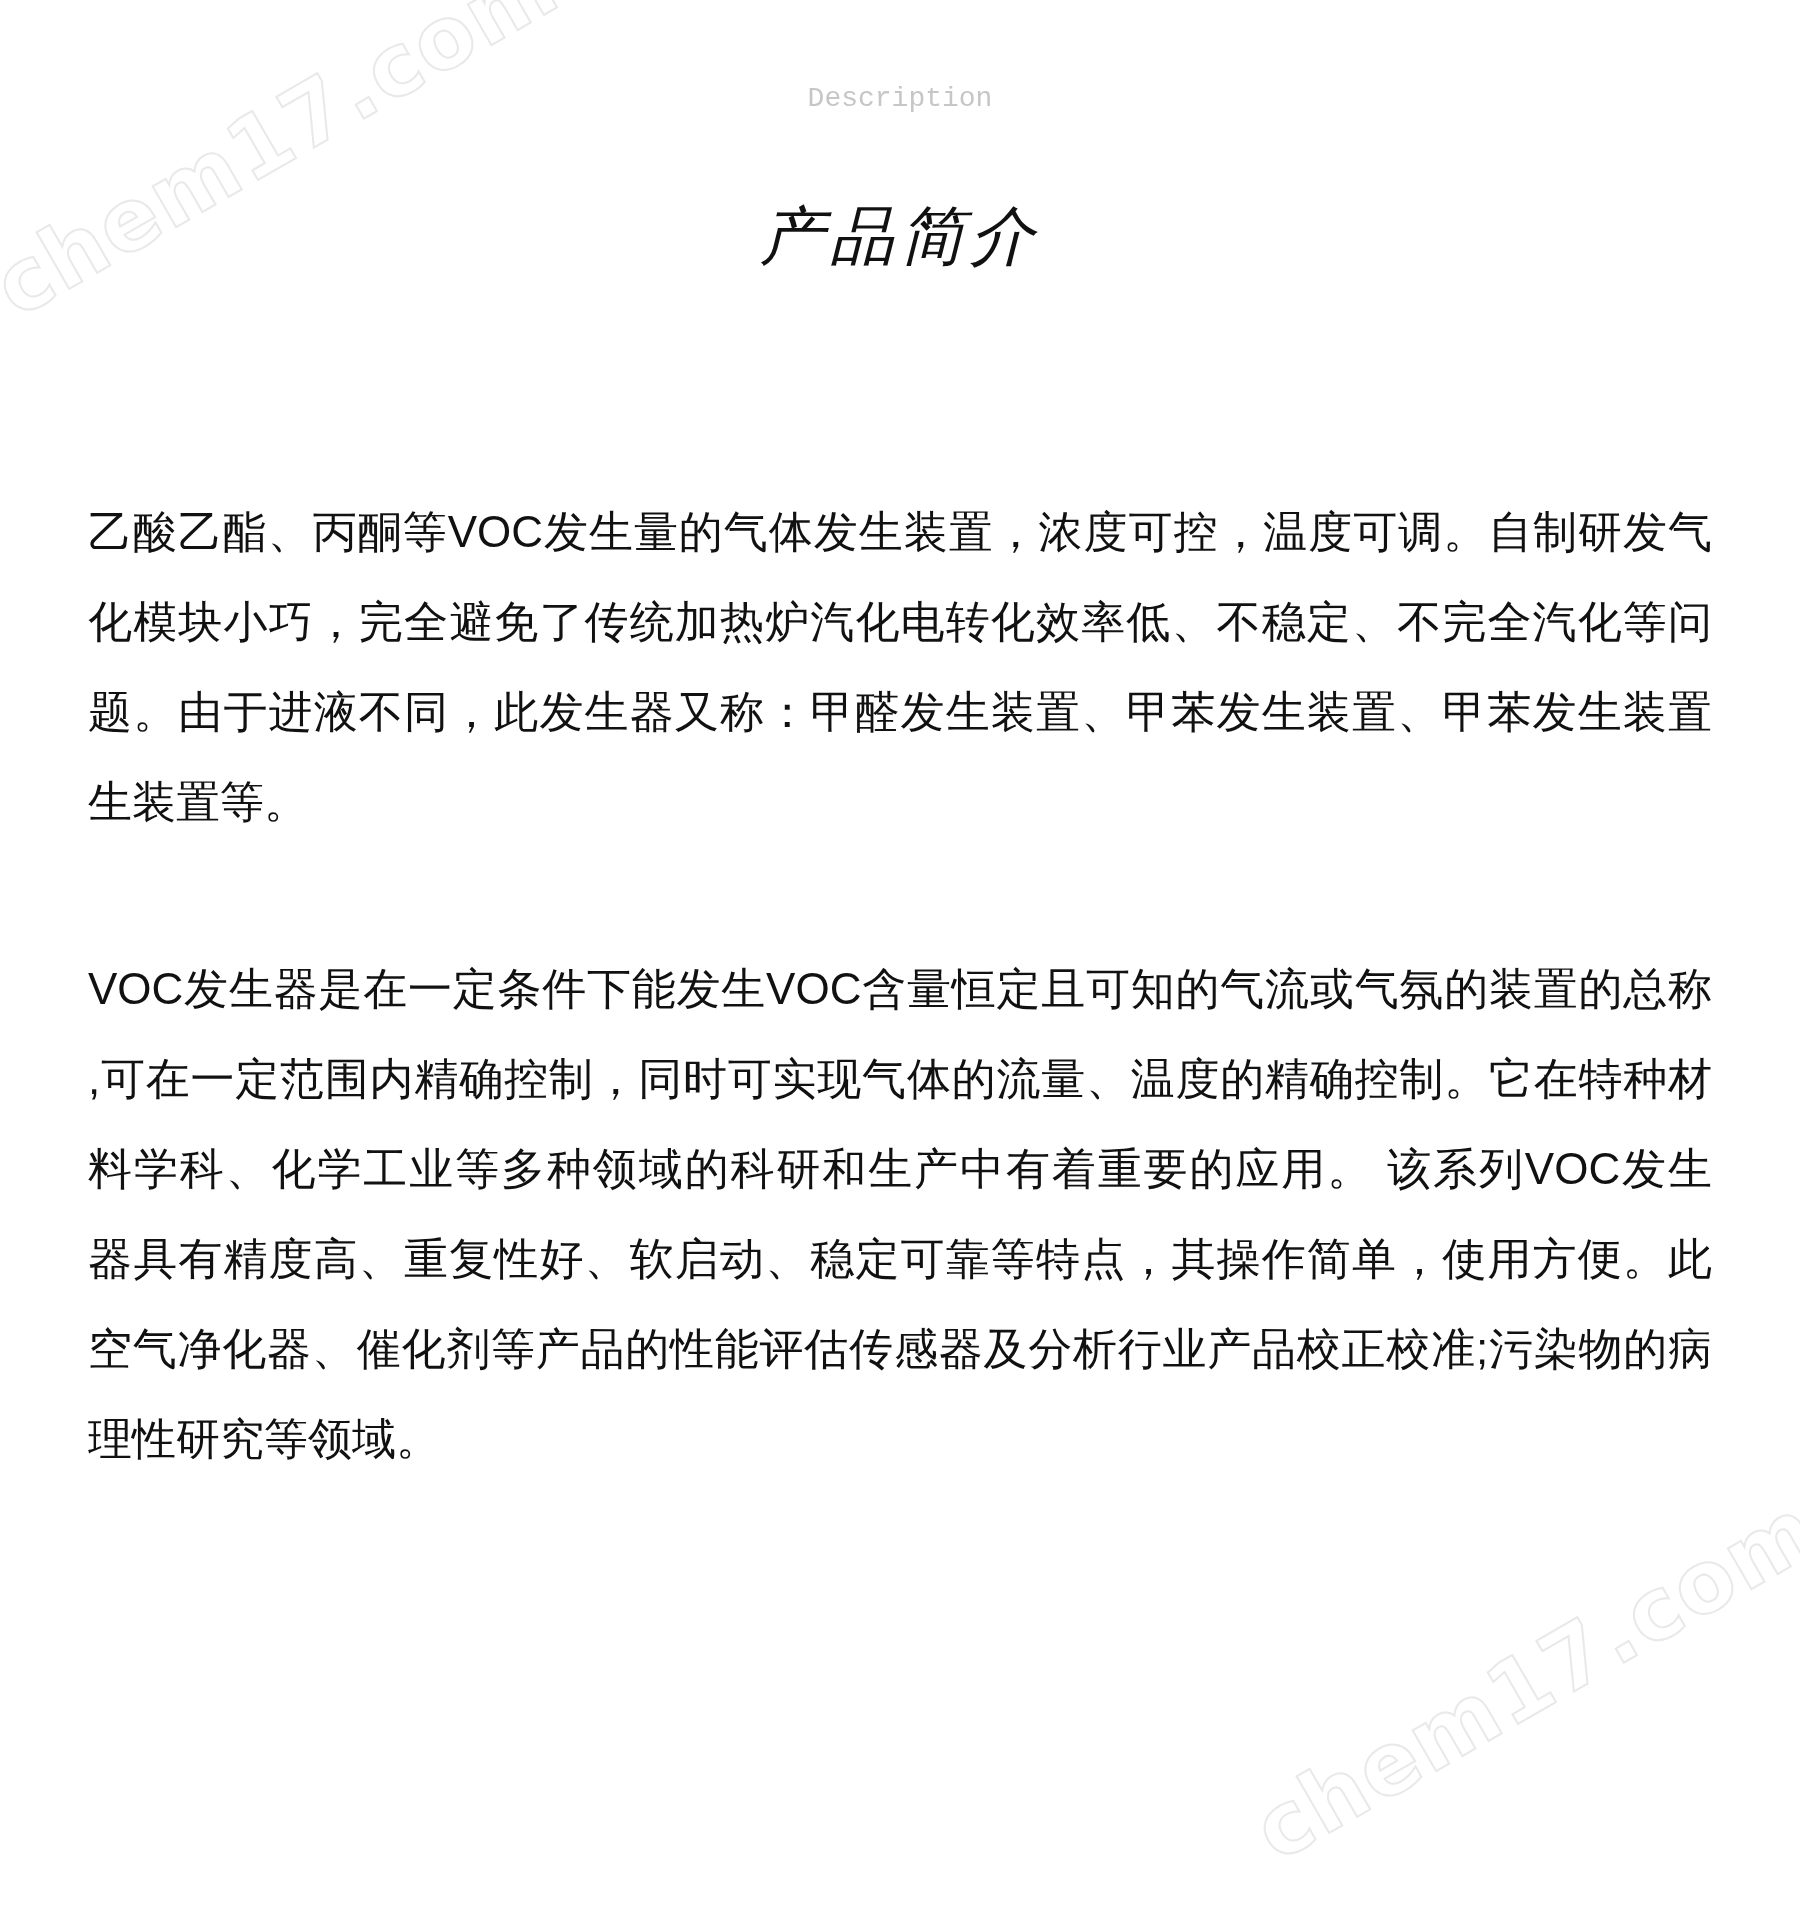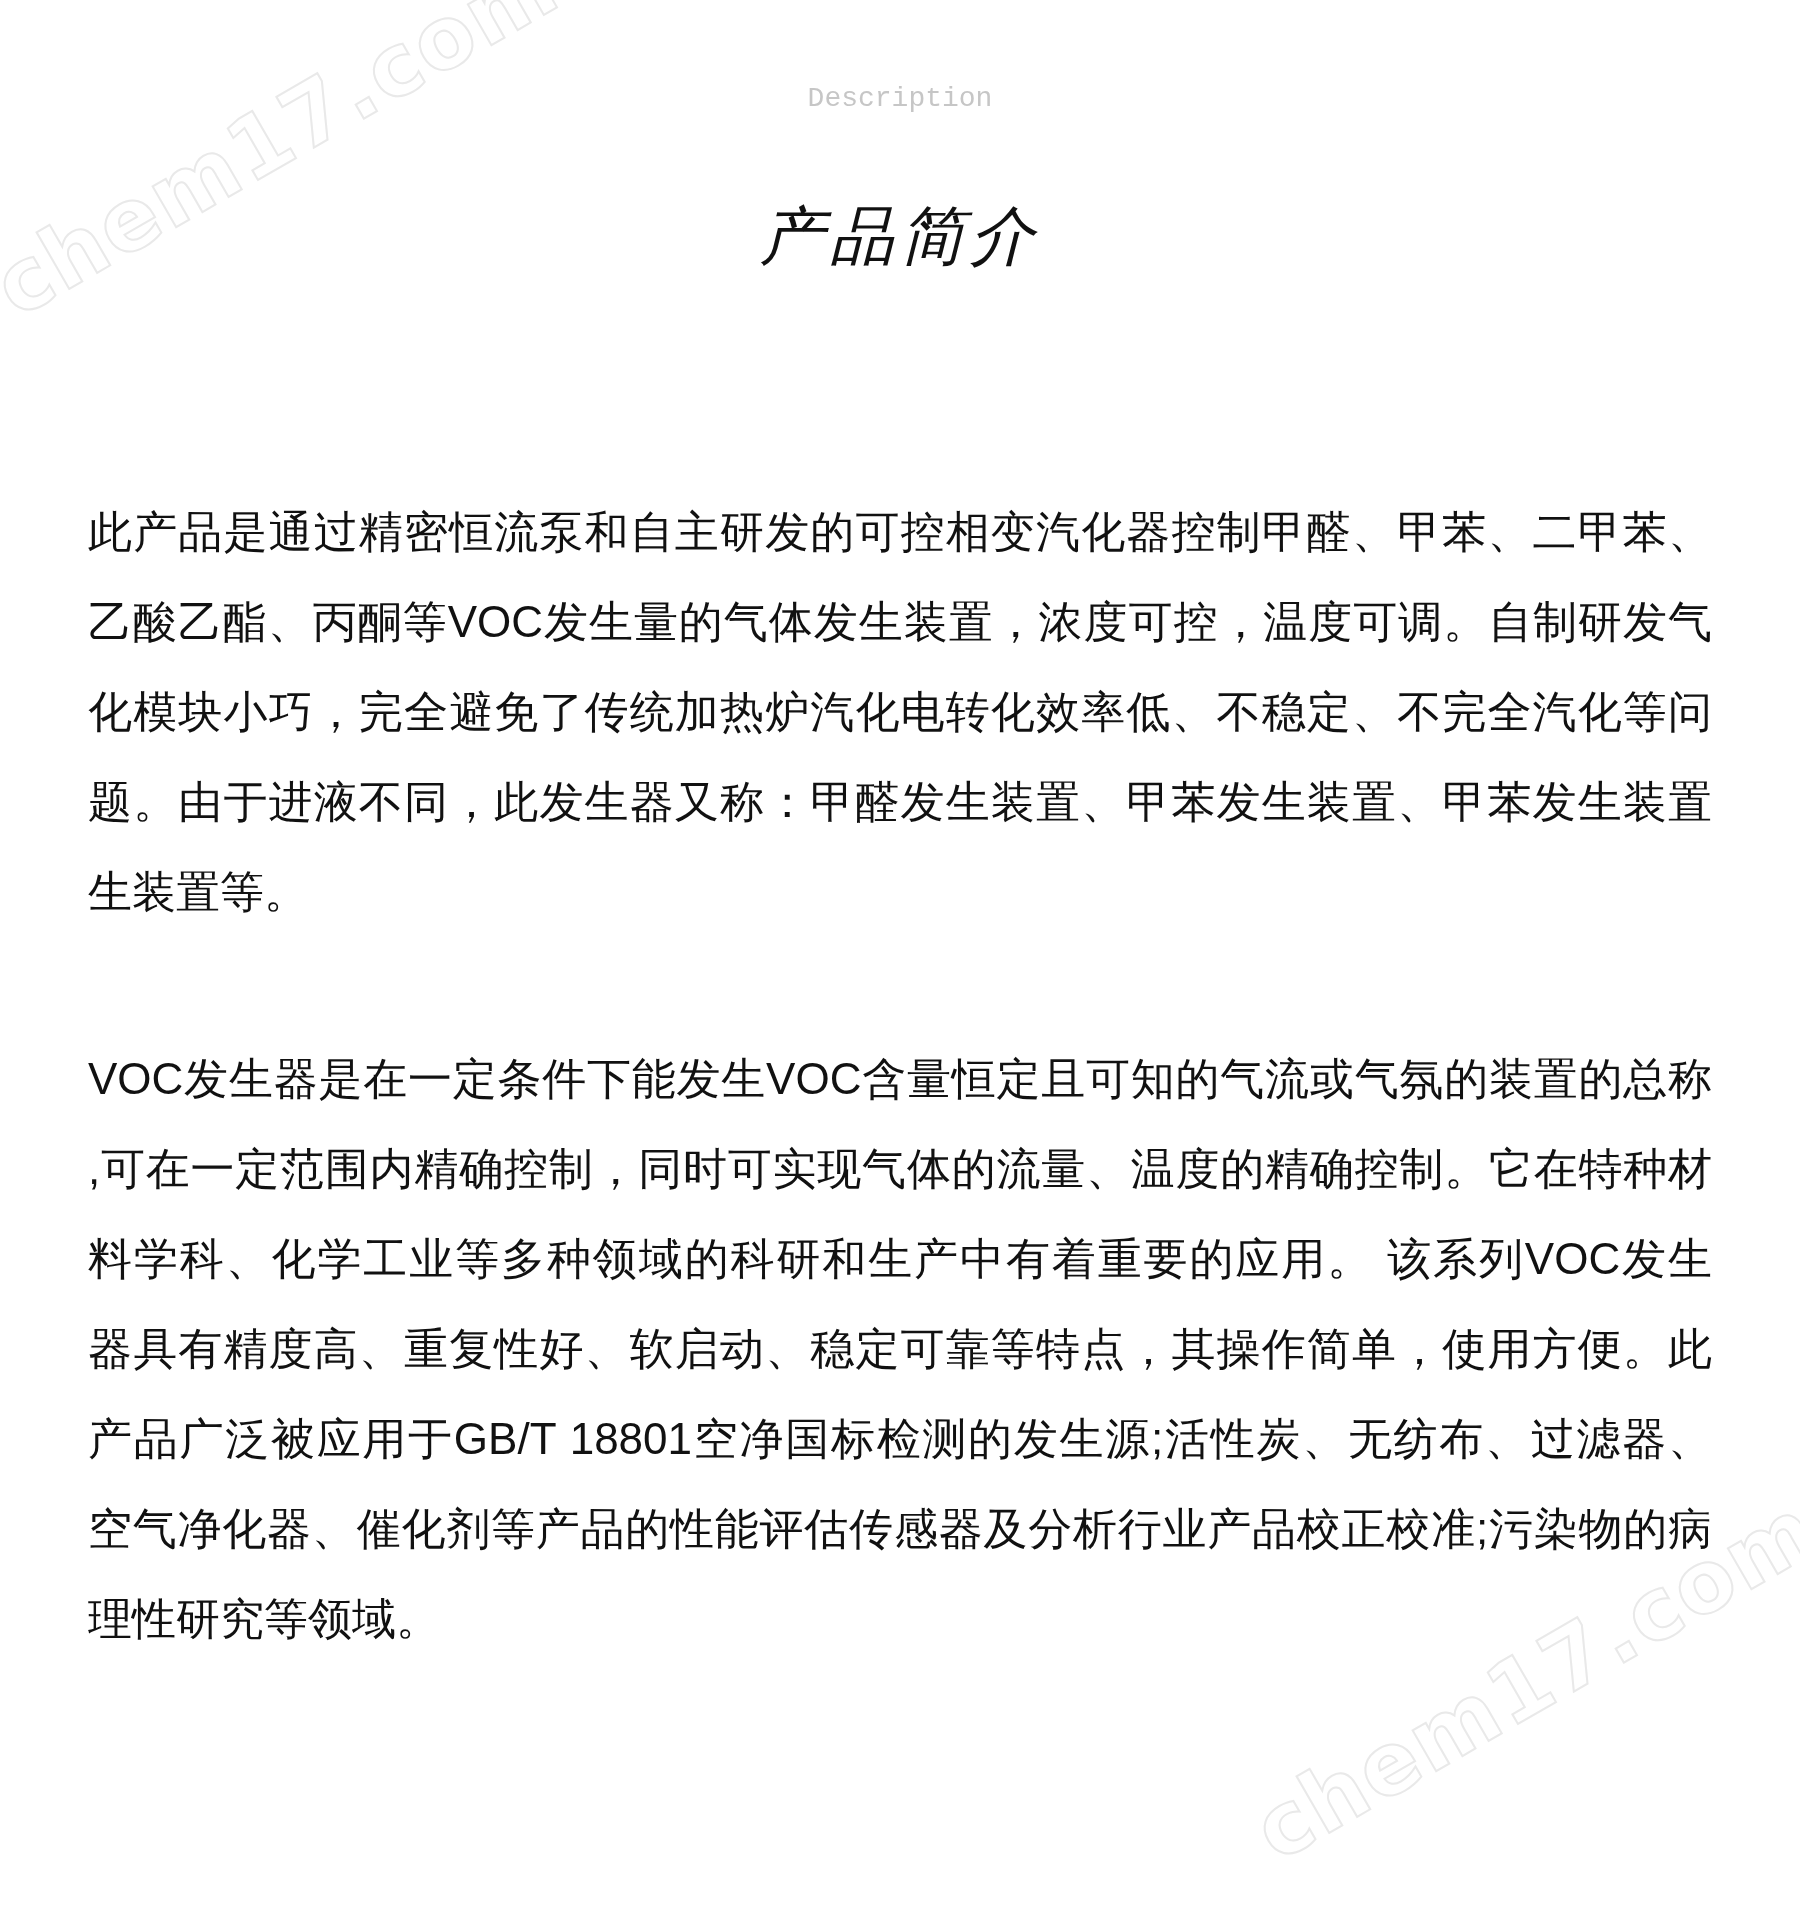--- a/index.html
+++ b/index.html
@@ -82,30 +82,28 @@
 <body>
 
 <div class="watermark top-left">chem17.com</div>
 
 <div class="desc-label">Description</div>
 
 <h1 class="page-title">产品简介</h1>
 
 <div class="content">
   <div class="para">
-    <div class="line">此产品是通过精密恒流泵和自主研发的可控相变汽化器控制甲醛、甲苯、二甲苯、</div>
     <div class="line">乙酸乙酯、丙酮等VOC发生量的气体发生装置，浓度可控，温度可调。自制研发气</div>
     <div class="line">化模块小巧，完全避免了传统加热炉汽化电转化效率低、不稳定、不完全汽化等问</div>
     <div class="line">题。由于进液不同，此发生器又称：甲醛发生装置、甲苯发生装置、甲苯发生装置</div>
     <div class="line last-line">生装置等。</div>
   </div>
   <div class="para">
     <div class="line">VOC发生器是在一定条件下能发生VOC含量恒定且可知的气流或气氛的装置的总称</div>
     <div class="line">,可在一定范围内精确控制，同时可实现气体的流量、温度的精确控制。它在特种材</div>
     <div class="line">料学科、化学工业等多种领域的科研和生产中有着重要的应用。 该系列VOC发生</div>
     <div class="line">器具有精度高、重复性好、软启动、稳定可靠等特点，其操作简单，使用方便。此</div>
-    <div class="line">产品广泛被应用于GB/T 18801空净国标检测的发生源;活性炭、无纺布、过滤器、</div>
     <div class="line">空气净化器、催化剂等产品的性能评估传感器及分析行业产品校正校准;污染物的病</div>
     <div class="line last-line">理性研究等领域。</div>
   </div>
 </div>
 
 <div class="watermark bottom-right">chem17.com</div>
 
 </body></html>

